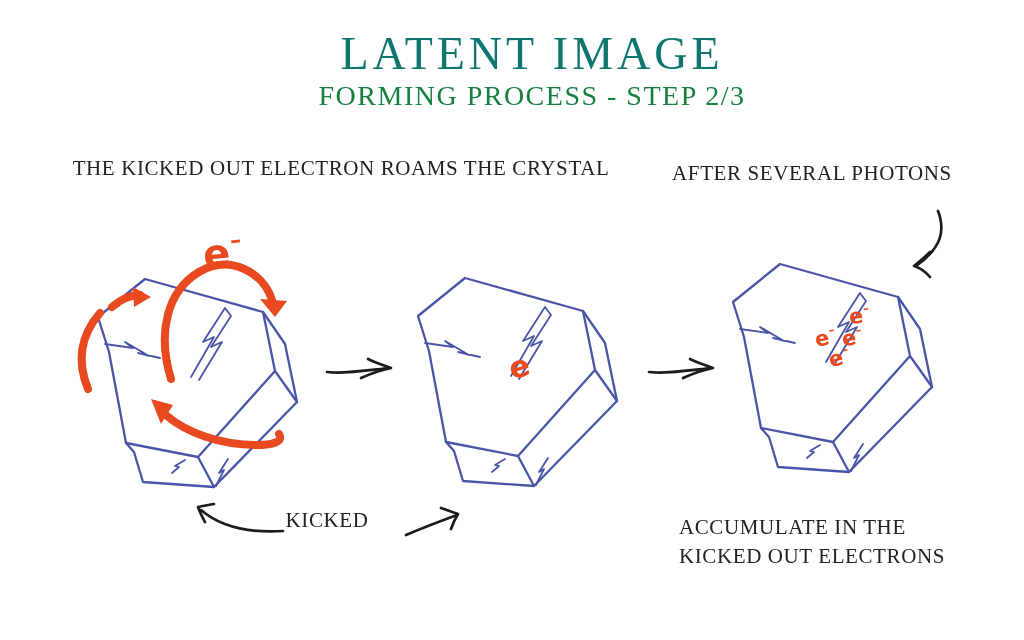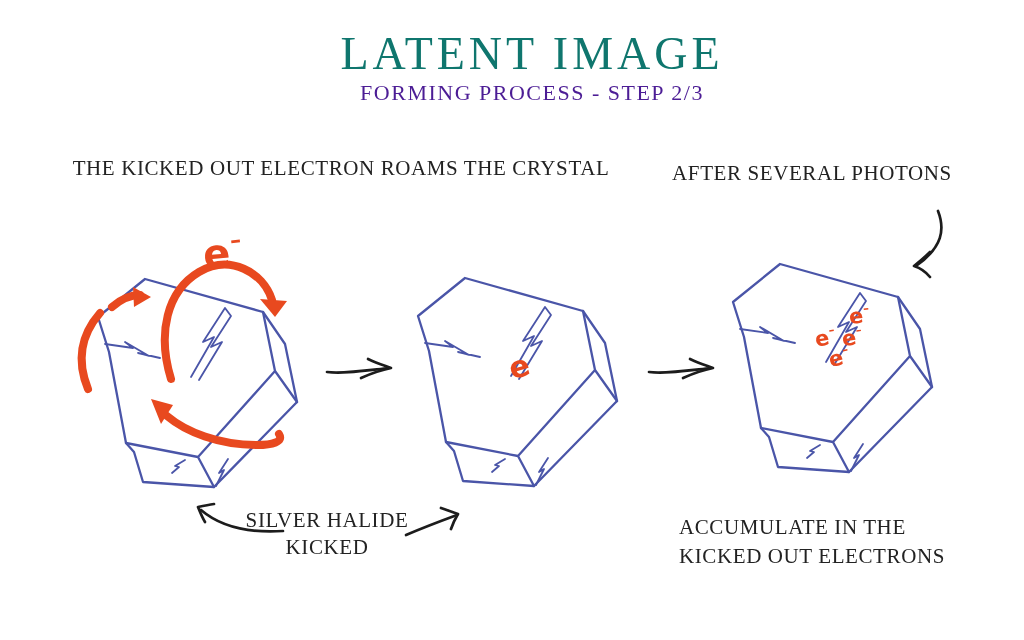--- a/index.html
+++ b/index.html
@@ -1,24 +1,24 @@
 <!DOCTYPE html>
 <html><head>
 <meta charset="utf-8">
 <style>
   html,body{margin:0;padding:0;background:#fff;}
   .canvas{position:relative;width:1024px;height:640px;background:#ffffff;overflow:hidden;
           font-family:"Liberation Serif", serif;color:#1c1c1c;}
   .abs{position:absolute;}
   .page-title{top:27px;left:532px;transform:translateX(-50%);font-size:46px;letter-spacing:4px;
           color:#0f766e;white-space:nowrap;font-weight:500;}
-  .page-subtitle{top:80px;left:532px;transform:translateX(-50%);font-size:22px;letter-spacing:1.5px;
-          color:#4c1d95;white-space:nowrap;}
+  .page-subtitle{top:80px;left:532px;transform:translateX(-50%);font-size:28px;letter-spacing:1.5px;
+          color:#15803d;white-space:nowrap;}
   .caption{font-size:21px;letter-spacing:0.6px;color:#222;line-height:27px;white-space:nowrap;}
-  .cap-center{text-align:center;transform:translateX(-50%);}
+  .cap-center{transform:translateX(-50%);}
   .left-caption{top:155px;left:341px;}
   .photons-caption{top:160px;left:812px;font-family:Liberation Serif, serif;}
   .crystal-caption{top:507px;left:327px;}
   .accumulate-caption{top:513px;left:679px;text-align:left;line-height:29px;}
   .crystal{position:absolute;width:240px;height:235px;}
   .overlay{position:absolute;left:0;top:0;width:1024px;height:640px;pointer-events:none;}
   .e-label{position:absolute;color:#e8491f;font-family:"DejaVu Sans",sans-serif;font-weight:bold;
           line-height:1;white-space:nowrap;}
   .e-big{font-size:40px;transform:rotate(-6deg);}
   .e-mid{font-size:30px;transform:rotate(-16deg);}
@@ -31,21 +31,20 @@
 <div class="canvas">
 
   <div class="abs page-title">LATENT IMAGE</div>
   <div class="abs page-subtitle">FORMING PROCESS - STEP 2/3</div>
 
   <div class="abs caption cap-center left-caption">
     <div>THE KICKED OUT ELECTRON ROAMS THE CRYSTAL</div>
   </div>
   <div class="abs caption cap-center photons-caption">AFTER SEVERAL PHOTONS</div>
   <div class="abs caption cap-center crystal-caption">
-    <div>SILVER HALIDE</div>
     <div>KICKED</div>
   </div>
   <div class="abs caption accumulate-caption">
     <div>ACCUMULATE IN THE</div>
     <div>KICKED OUT ELECTRONS</div>
   </div>
 
   <svg width="0" height="0" style="position:absolute" aria-hidden="true">
     <defs>
       <symbol id="crystal" viewBox="0 0 240 235">

